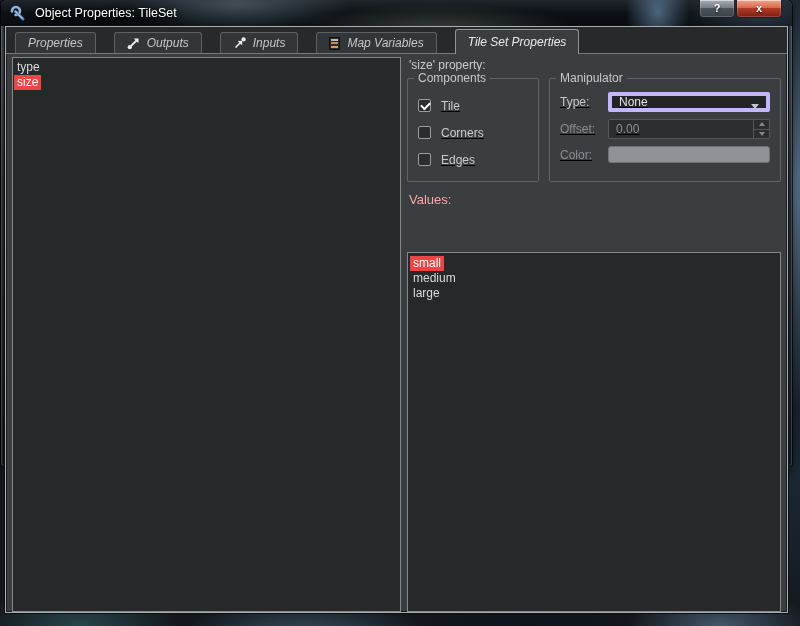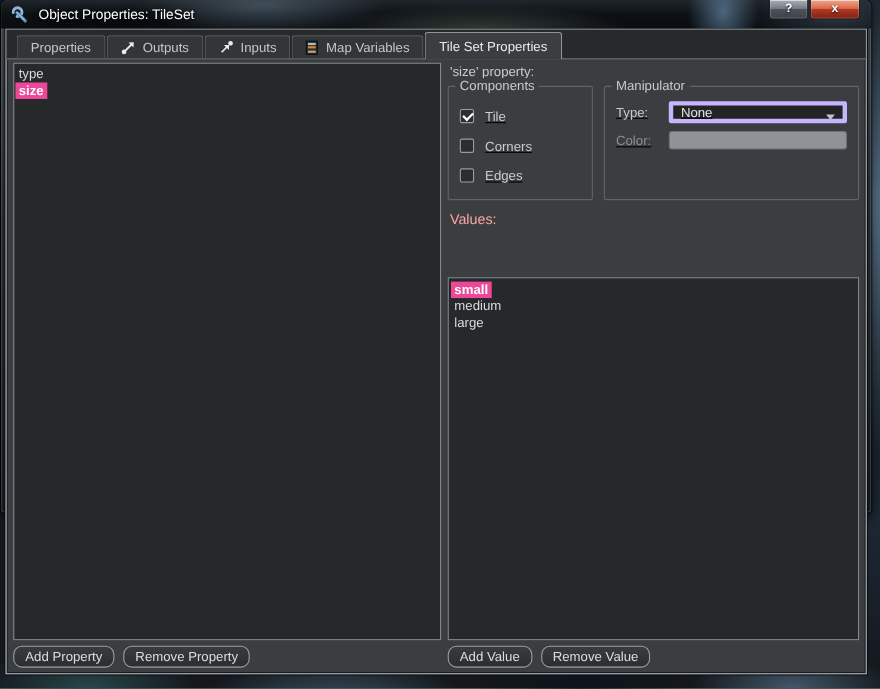--- a/index.html
+++ b/index.html
@@ -68,40 +68,40 @@
   }
 
   
   .tabbar {
     height:27px; background:#27292b; display:flex; align-items:flex-end;
     padding-left:9px; border-bottom:1px solid #75797d; flex:none;
   }
   .tab {
     display:flex; align-items:center; gap:7px; height:21px; padding:0 12px;
     background:#333638; border:1px solid #5c6164; border-bottom:none;
-    border-radius:3px 3px 0 0; margin-right:1px;
-    color:#c3c7ca; white-space:nowrap; cursor:default;
+    border-radius:3px 3px 0 0; margin-right:18px;
+    color:#c3c7ca; white-space:nowrap; cursor:default;font-style:italic;
   }
   .tab.active {
     height:25px; background:#3b3e40; border-color:#8f969b;
     color:#e8eaec; margin-bottom:-1px; position:relative; z-index:2;
   }
   .tab-icon { width:13px; height:13px; flex:none; }
   .layers-icon { width:11px; height:13px; border:1px solid #101214; background:#2a2c2e; display:flex; flex-direction:column; justify-content:space-between; padding:1px; }
   .layers-icon i { display:block; height:2px; }
 
   
   .content { flex:1; display:flex; gap:6px; padding:3px 6px 0 6px; min-height:0; }
 
   .listbox {
     background:#26282a; border:1px solid #83888c;
     color:#d9dbdd; overflow:hidden; padding:2px 1px;
   }
   .list-item { height:15px; line-height:15px; padding:0 3px; width:max-content; white-space:nowrap; cursor:default; }
-  .list-item.selected { background:#ec4899; color:#ffffff;font-weight:bold; }
+  .list-item.selected { background:#ef4444; color:#ffffff; }
 
   .left-col { width:389px; flex:none; display:flex; flex-direction:column; }
   .prop-list { flex:1; }
 
   .right-col { flex:1; display:flex; flex-direction:column; min-width:0; }
   .panel-header { font-size:12px; color:#c9cdd0; padding:1px 0 6px 2px; }
 
   .groups { display:flex; gap:10px; flex:none;text-decoration:underline; }
   .groupbox { position:relative; border:1px solid #5f6468; border-radius:2px; padding:13px 10px 8px 10px; }
   .group-title { position:absolute; top:-8px; left:6px; background:#3b3e40; padding:0 4px; color:#c6cacd; }
@@ -246,43 +246,47 @@
             <span class="group-title">Manipulator</span>
 
             <div class="form-row">
               <span class="form-label">Type:</span>
               <div class="dropdown">
                 <span>None</span>
                 <span class="dd-arrow"></span>
               </div>
             </div>
 
+            <div class="form-row">
+              <span class="form-label disabled">Offset:</span>
+              <div class="spinbox">
+                <span class="spin-text">0.00</span>
+                <span class="spin-btns">
+                  <span class="spin-btn">
+                      <span class="tri-up"></span>
+                    </span>
+                  <span class="spin-btn">
+                      <span class="tri-down"></span>
+                    </span>
+                </span>
+              </div>
+            </div>
 
             <div class="form-row">
               <span class="form-label disabled">Color:</span>
               <div class="swatch"></div>
             </div>
           </div>
 
         </div>
 
         <div class="values-label">Values:</div>
         <div class="listbox values-list">
           <div class="list-item selected">small</div>
           <div class="list-item">medium</div>
           <div class="list-item">large</div>
         </div>
       </div>
     </div>
 
-    <div class="buttons-row">
-      <div class="btn-group-left">
-        <div class="btn">Add Property</div>
-        <div class="btn">Remove Property</div>
-      </div>
-      <div class="btn-group-right">
-        <div class="btn">Add Value</div>
-        <div class="btn">Remove Value</div>
-      </div>
-    </div>
 
   </div>
 </div>
 
 </body></html>

